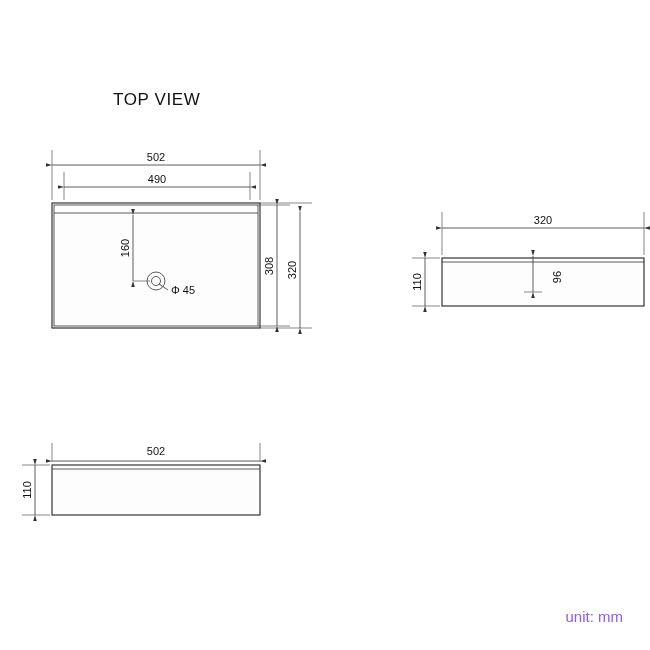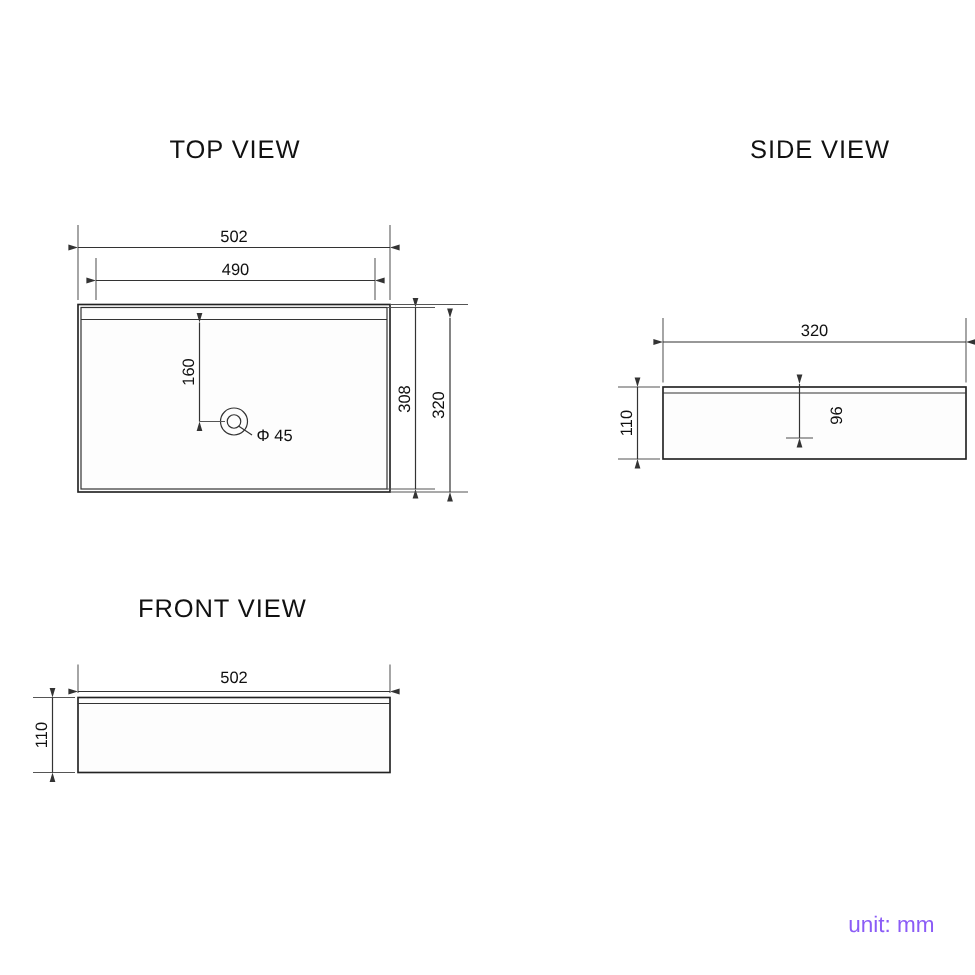--- a/index.html
+++ b/index.html
@@ -57,22 +57,20 @@
   .thin { stroke: #333; stroke-width: 0.8; fill: none; }
   .obj  { stroke: #222; stroke-width: 1.1; fill: #fdfdfd; }
   .ext  { stroke: #555; stroke-width: 0.7; fill: none; }
 </style>
 </head>
 <body>
 
 <div class="stage">
 
   <div class="view-title" id="title-top">TOP VIEW</div>
-  <div class="view-title" id="title-side">SIDE VIEW</div>
-  <div class="view-title" id="title-front">FRONT VIEW</div>
 
   <div class="unit-label">unit: mm</div>
 
   <svg class="draw" viewBox="0 0 650 650">
     <defs>
       <marker id="arrowStart" markerWidth="9" markerHeight="9" refX="8" refY="3" orient="auto" markerUnits="strokeWidth">
         <path d="M8,3 L0,0.6 L0,5.4 z" fill="#333"></path>
       </marker>
       <marker id="arrowEnd" markerWidth="9" markerHeight="9" refX="1" refY="3" orient="auto" markerUnits="strokeWidth">
         <path d="M1,3 L9,0.6 L9,5.4 z" fill="#333"></path>

